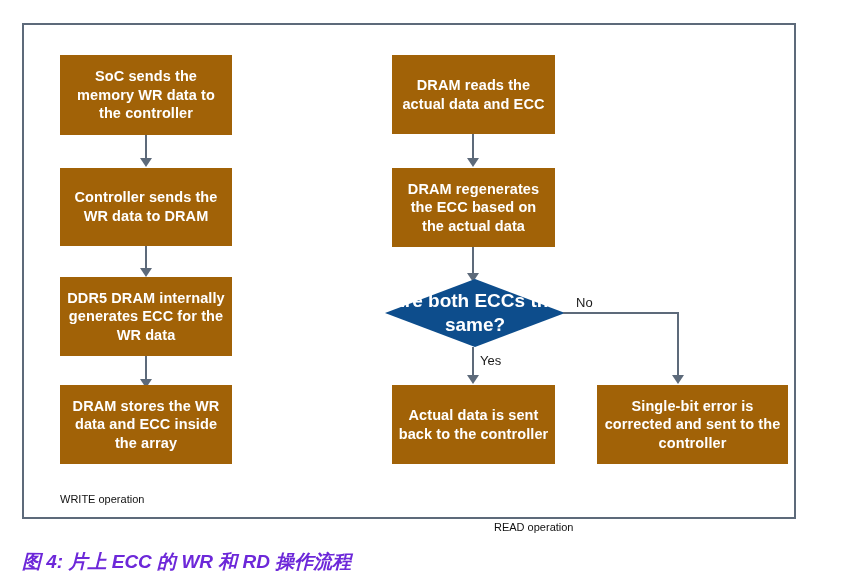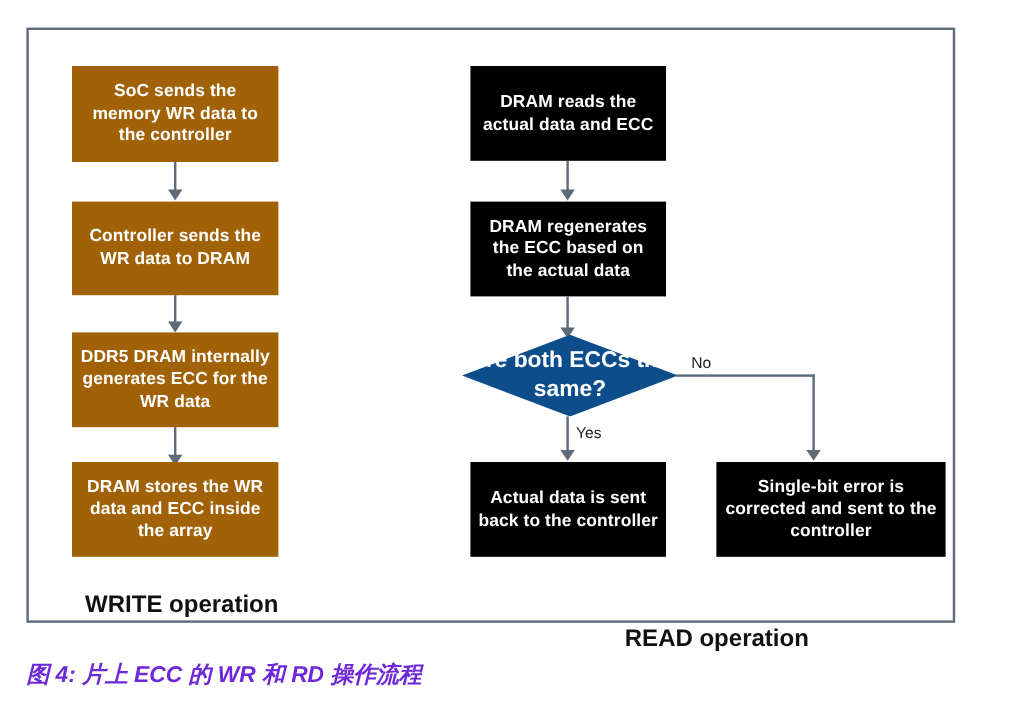--- a/index.html
+++ b/index.html
@@ -34,21 +34,21 @@
     justify-content: center;
     text-align: center;
     color: #ffffff;
     font-weight: bold;
     font-size: 14.5px;
     line-height: 1.28;
     letter-spacing: 0.1px;
     padding: 4px 6px;
   }
   .node-purple { background: #a16207; }
-  .node-blue   { background: #000000; }
+  .node-blue   { background: #a16207; }
 
   .diamond-wrap {
     position: absolute;
   }
   .diamond-shape {
     position: absolute;
     inset: 0;
   }
   .diamond-label {
     position: absolute;
@@ -90,23 +90,23 @@
     color: #1a1a1a;
     font-size: 13px;
     font-weight: normal;
     font-family: "Liberation Sans", sans-serif;
     white-space: nowrap;
   }
 
   .column-caption {
     position: absolute;
     color: #111111;
-    font-size: 20px;
-    font-weight: bold;
-    text-align: right;
+    font-size: 11px;
+    font-weight: normal;
+    text-align: left;
     white-space: nowrap;
   }
 
   #figure-caption {
     position: absolute;
     left: 22px;
     top: 549px;
     font-size: 19px;
     font-style: italic;
     font-weight: bold;

